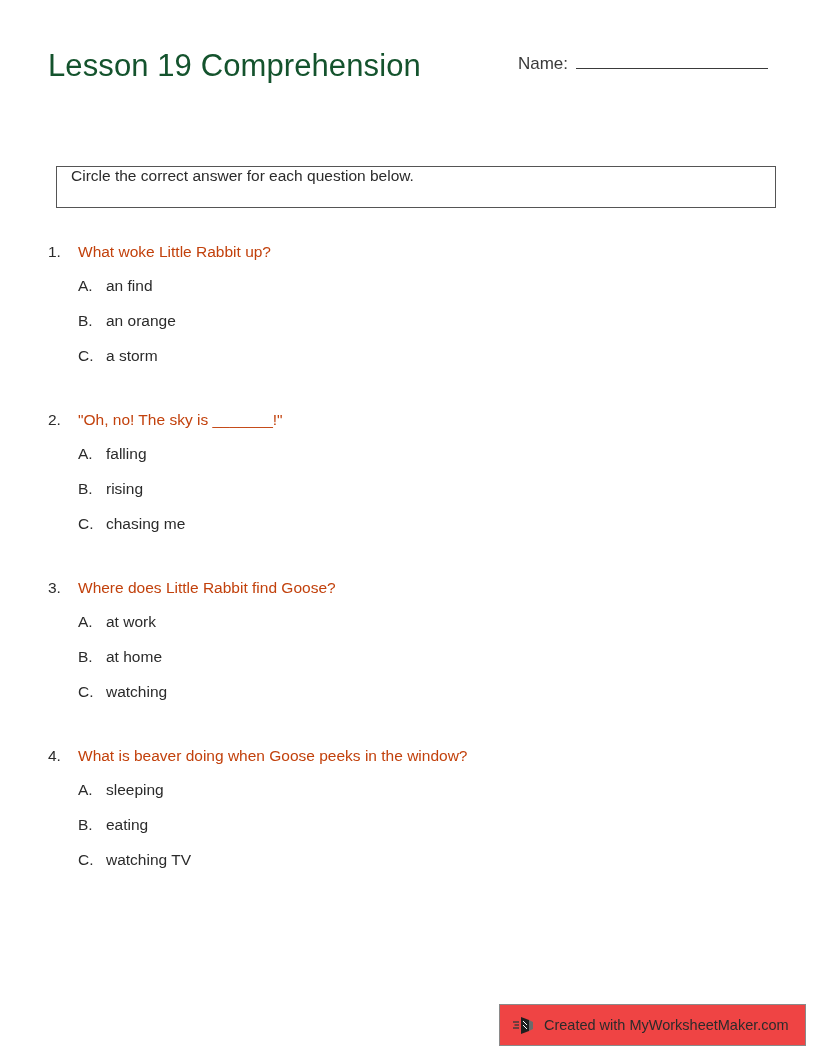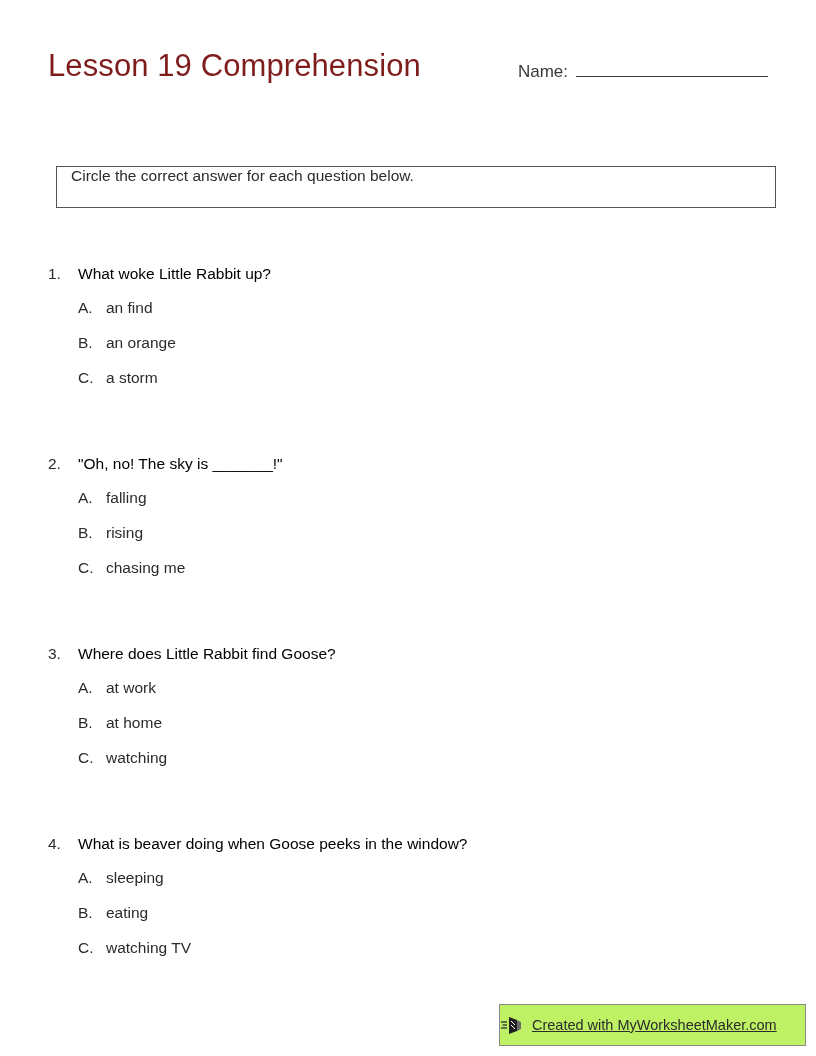--- a/index.html
+++ b/index.html
@@ -28,30 +28,29 @@
     right: 48px;
     height: 80px;
   }
   .title {
     position: absolute;
     left: 0;
     top: 0;
     font-size: 31px;
     font-weight: 400;
     letter-spacing: 0.1px;
-    color: #7f1d1d;
+    color: #14532d;
     white-space: nowrap;
     line-height: 44px;
   }
   .namedate {
     position: absolute;
     right: 0;
     top: 4px;
     width: 268px;
-    margin-top: 8px;
   }
   .nd-row {
     display: flex;
     align-items: baseline;
     justify-content: flex-end;
     height: 38px;
   }
   .nd-label {
     font-size: 17px;
     color: #3a3a3a;
@@ -99,23 +98,22 @@
     margin-bottom: 16px;
   }
   .q-num {
     width: 30px;
     flex: 0 0 30px;
     font-size: 15.5px;
     color: #2b2b2b;
   }
   .q-text {
     font-size: 15.5px;
-    color: #000000;
+    color: #c2410c;
     white-space: pre-wrap;
-    margin-top: 22px;
   }
   .options {
     padding-left: 30px;
   }
   .opt-line {
     display: flex;
     align-items: baseline;
     height: 35px;
   }
   .opt-letter {
@@ -131,24 +129,24 @@
 
   
   .footer-badge {
     position: absolute;
     left: 499px;
     top: 1004px;
     width: 307px;
     height: 42px;
     border: 1px solid #8a8a8a;
     box-sizing: border-box;
-    background: #bef264;
+    background: #ef4444;
     display: flex;
     align-items: center;
-    text-decoration: underline;
+    padding-left: 12px;
   }
   .footer-logo {
     width: 24px;
     height: 22px;
     flex: 0 0 24px;
     margin-right: 8px;
     display: block;
   }
   .footer-text {
     font-size: 14.5px;

